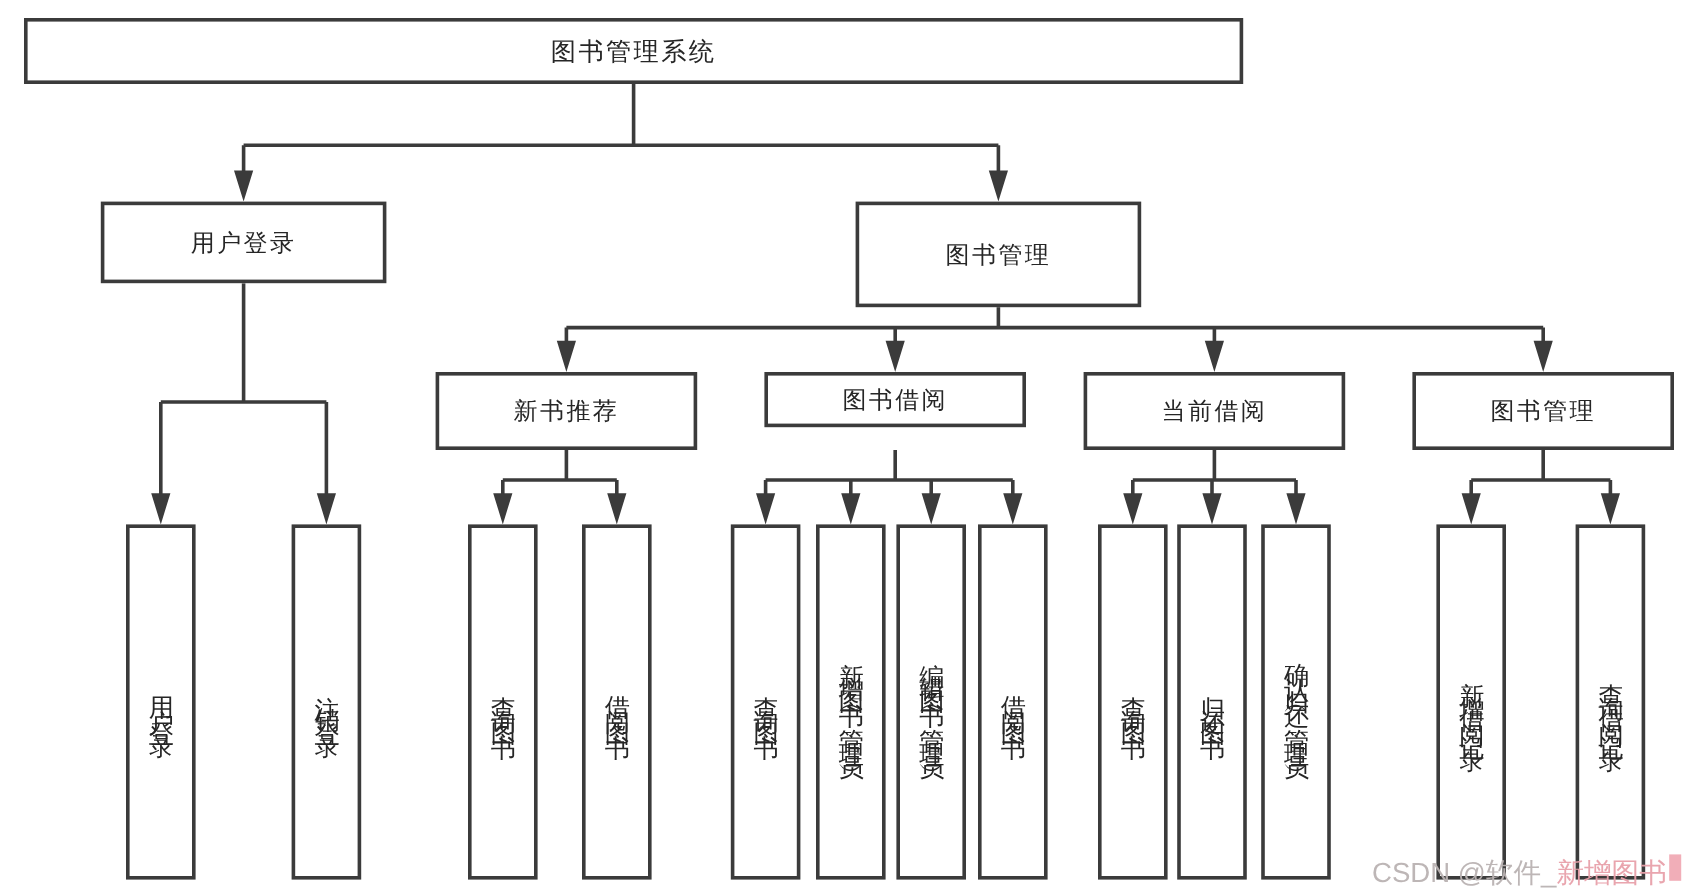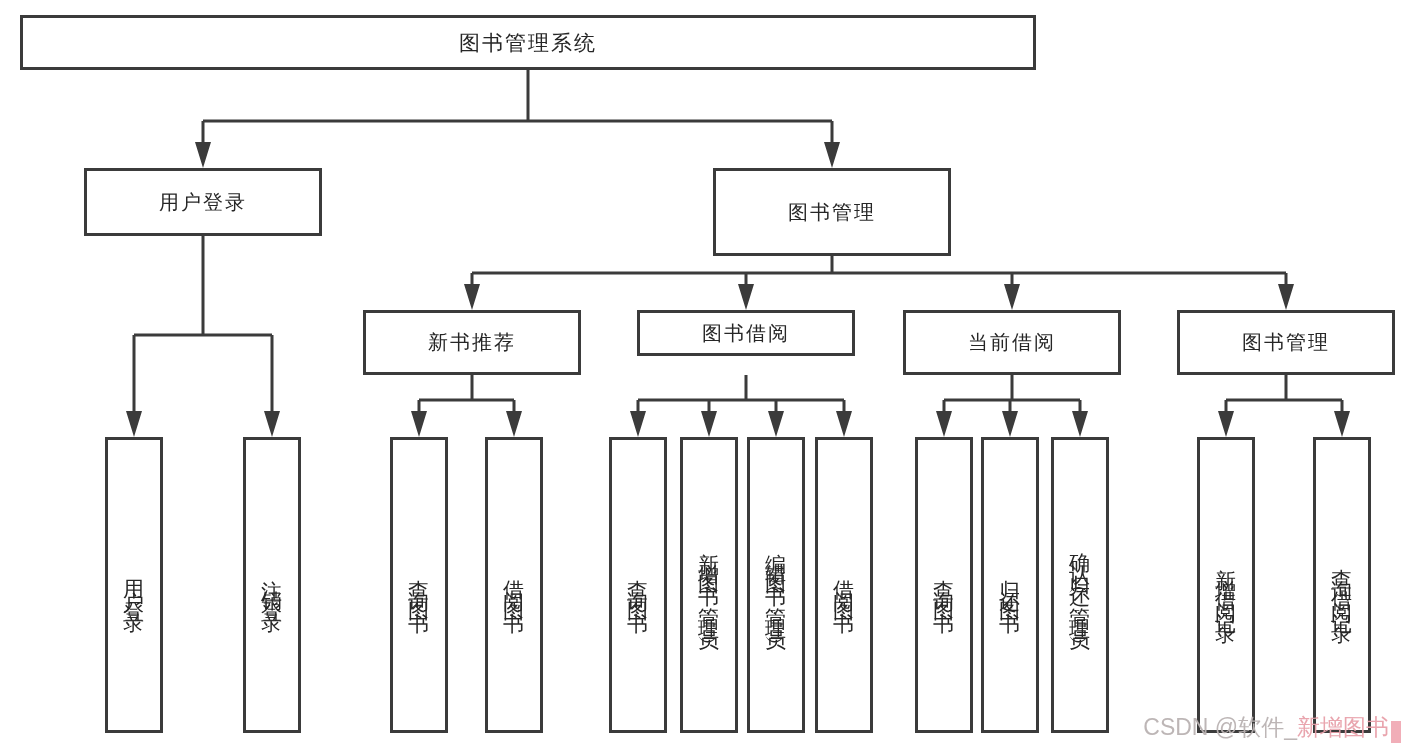--- a/index.html
+++ b/index.html
@@ -40,21 +40,21 @@
     line-height:1;
     color:#262626;
   }
   .watermark{
     position:absolute;
     top:712px;
     right:4px;
     font-size:23px;
     white-space:nowrap;
     display:flex;
-    align-items:flex-end;
+    align-items:flex-start;
     z-index:5;
   }
   .wm-gray{color:rgba(185,178,178,0.95);}
   .wm-pink{color:rgba(232,160,170,0.95);}
   .wm-block{
     display:inline-block;
     width:10px;height:22px;
     margin-left:2px;
     background:rgba(240,170,180,0.95);
   }

